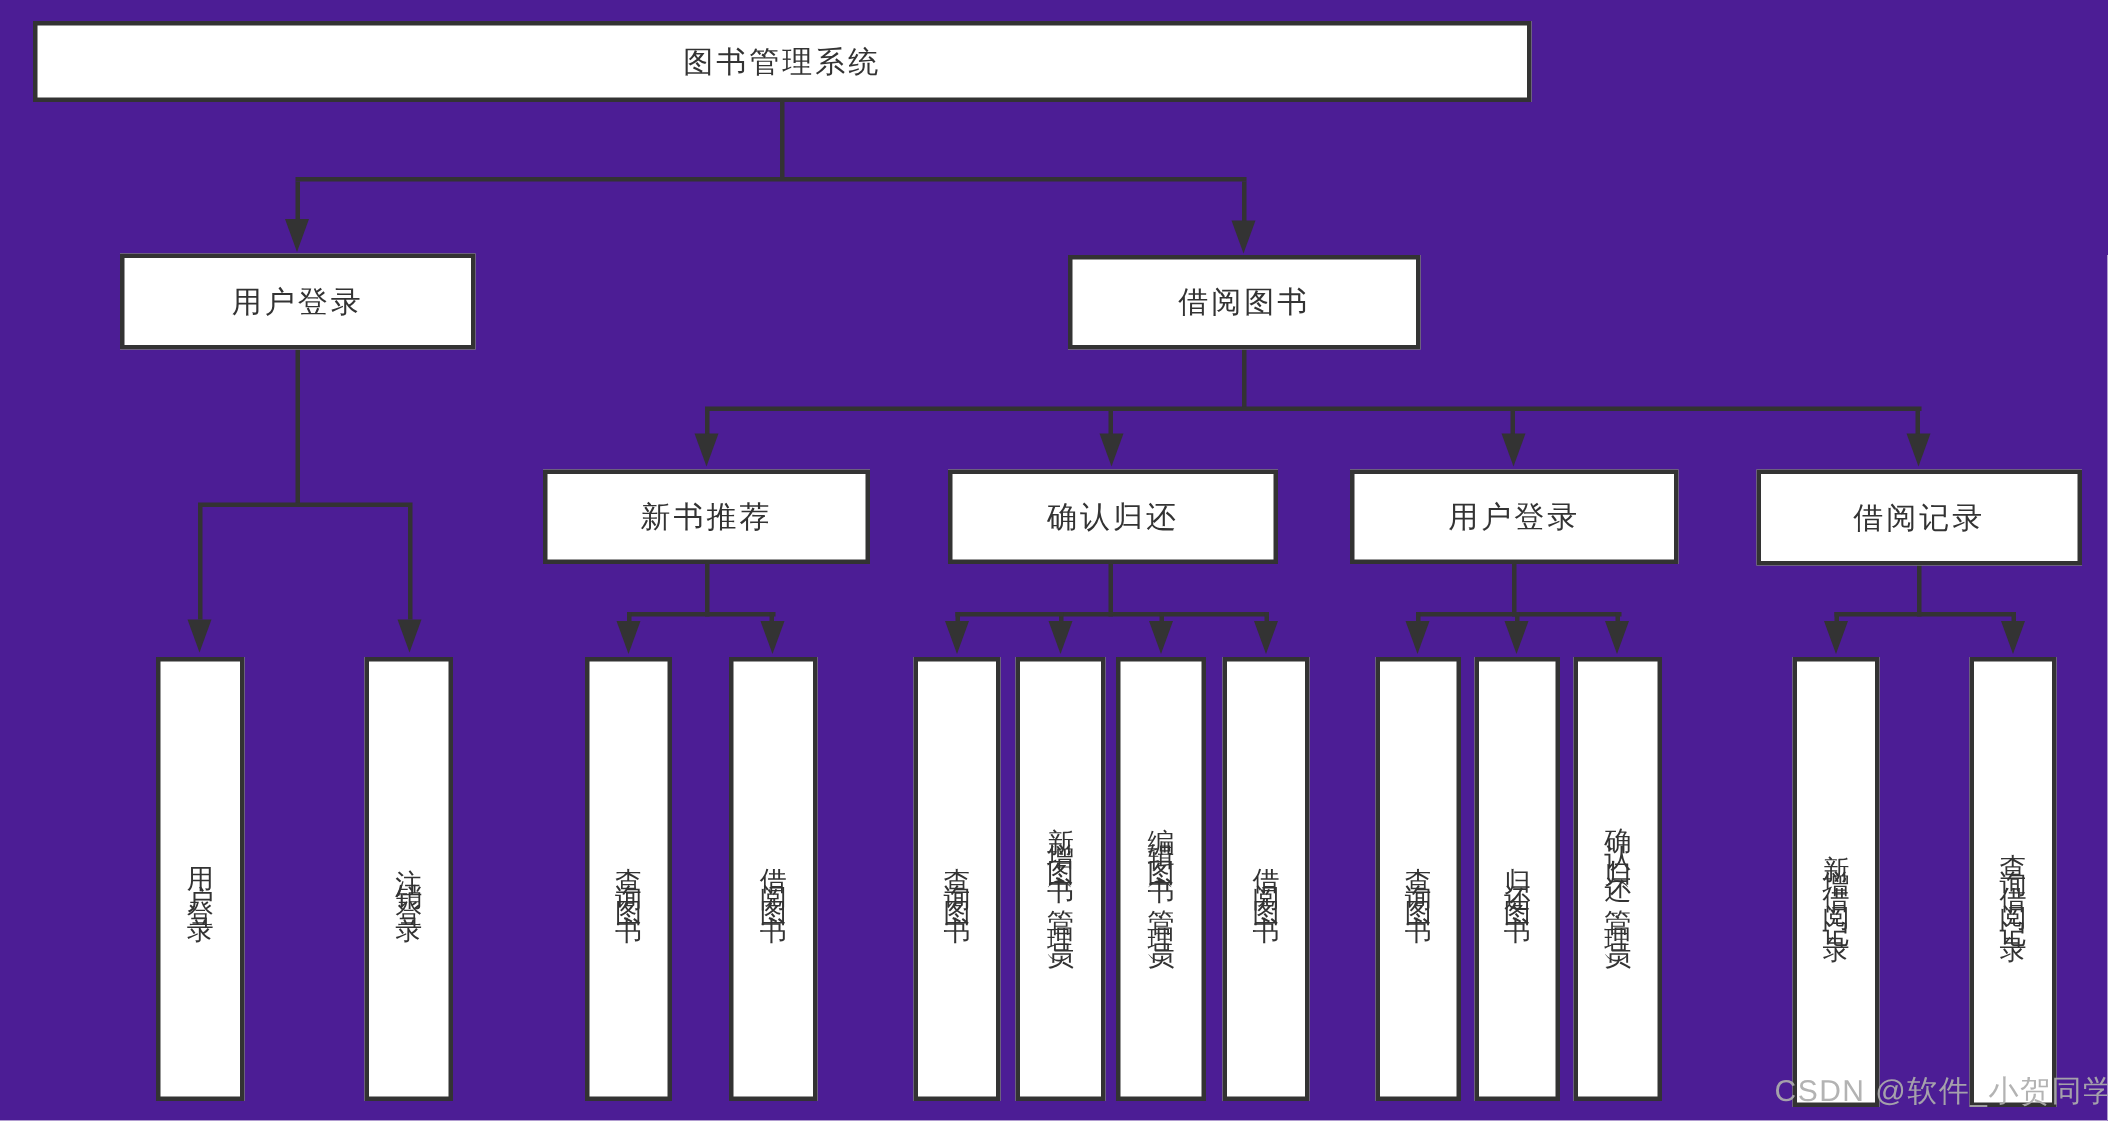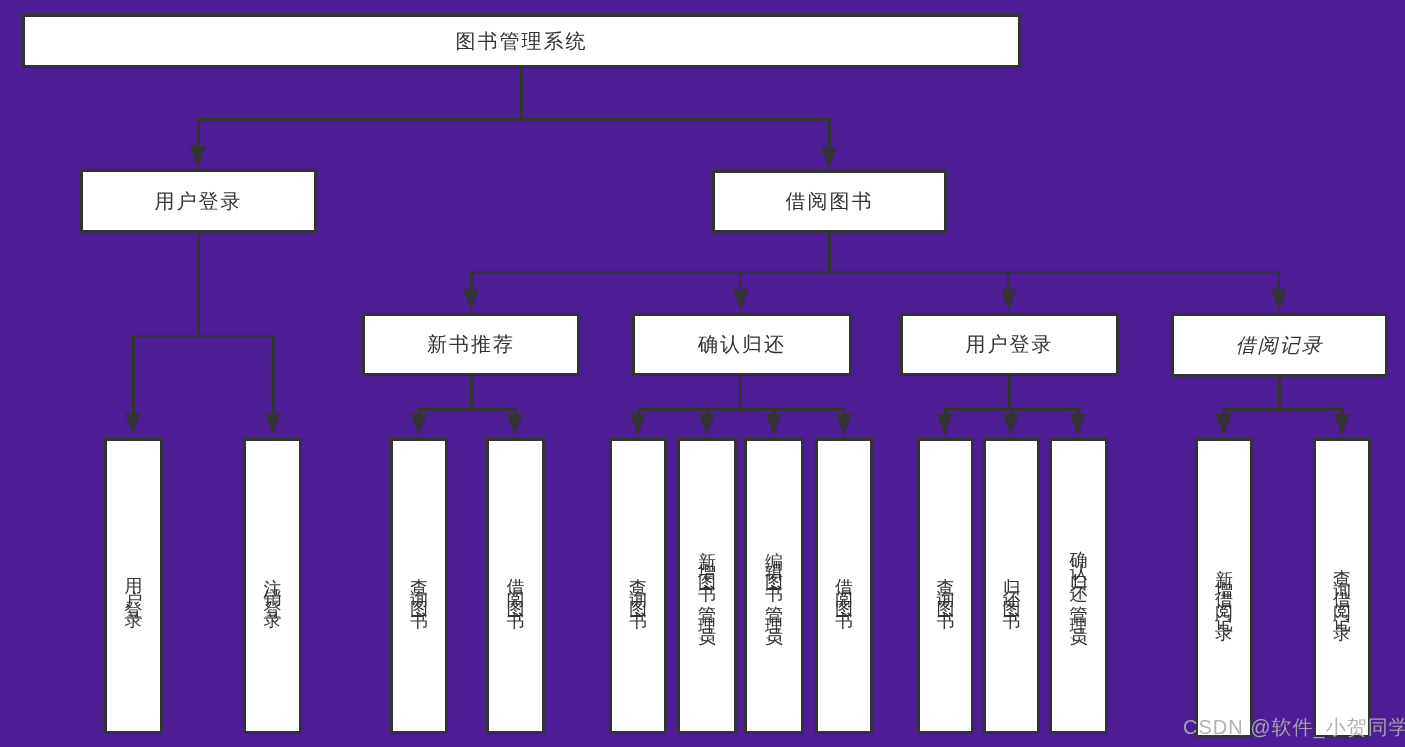--- a/index.html
+++ b/index.html
@@ -94,21 +94,21 @@
 
   <div class="box" style="left:362px;top:313px;width:218px;height:63px;">
     <span>新书推荐</span>
   </div>
   <div class="box" style="left:632px;top:313px;width:220px;height:63px;">
     <span>确认归还</span>
   </div>
   <div class="box" style="left:900px;top:313px;width:219px;height:63px;">
     <span>用户登录</span>
   </div>
-  <div class="box" style="left:1171px;top:313px;width:217px;height:64px;font-style:italic;">
+  <div class="box" style="left:1171px;top:313px;width:217px;height:64px;">
     <span>借阅记录</span>
   </div>
 
   <div class="vl" style="left:470px;top:376px;height:35px;"></div>
   <div class="hl" style="left:418px;top:408px;width:99px;"></div>
   <div class="vl" style="left:418px;top:408px;height:8px;"></div>
   <div class="arrow" style="left:411px;top:414px;"></div>
   <div class="vl" style="left:513px;top:408px;height:8px;"></div>
   <div class="arrow" style="left:507px;top:414px;"></div>
 

